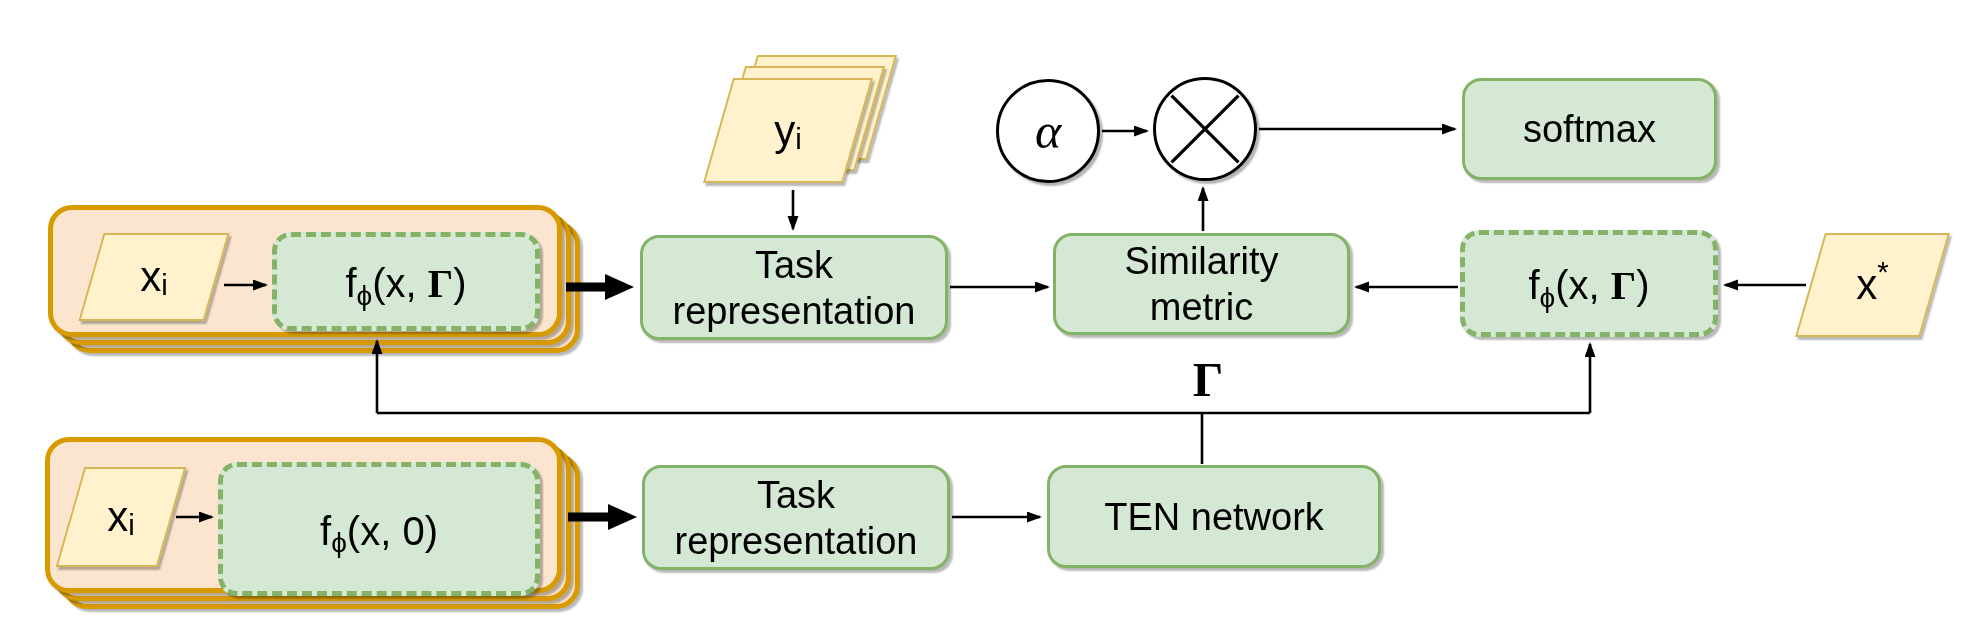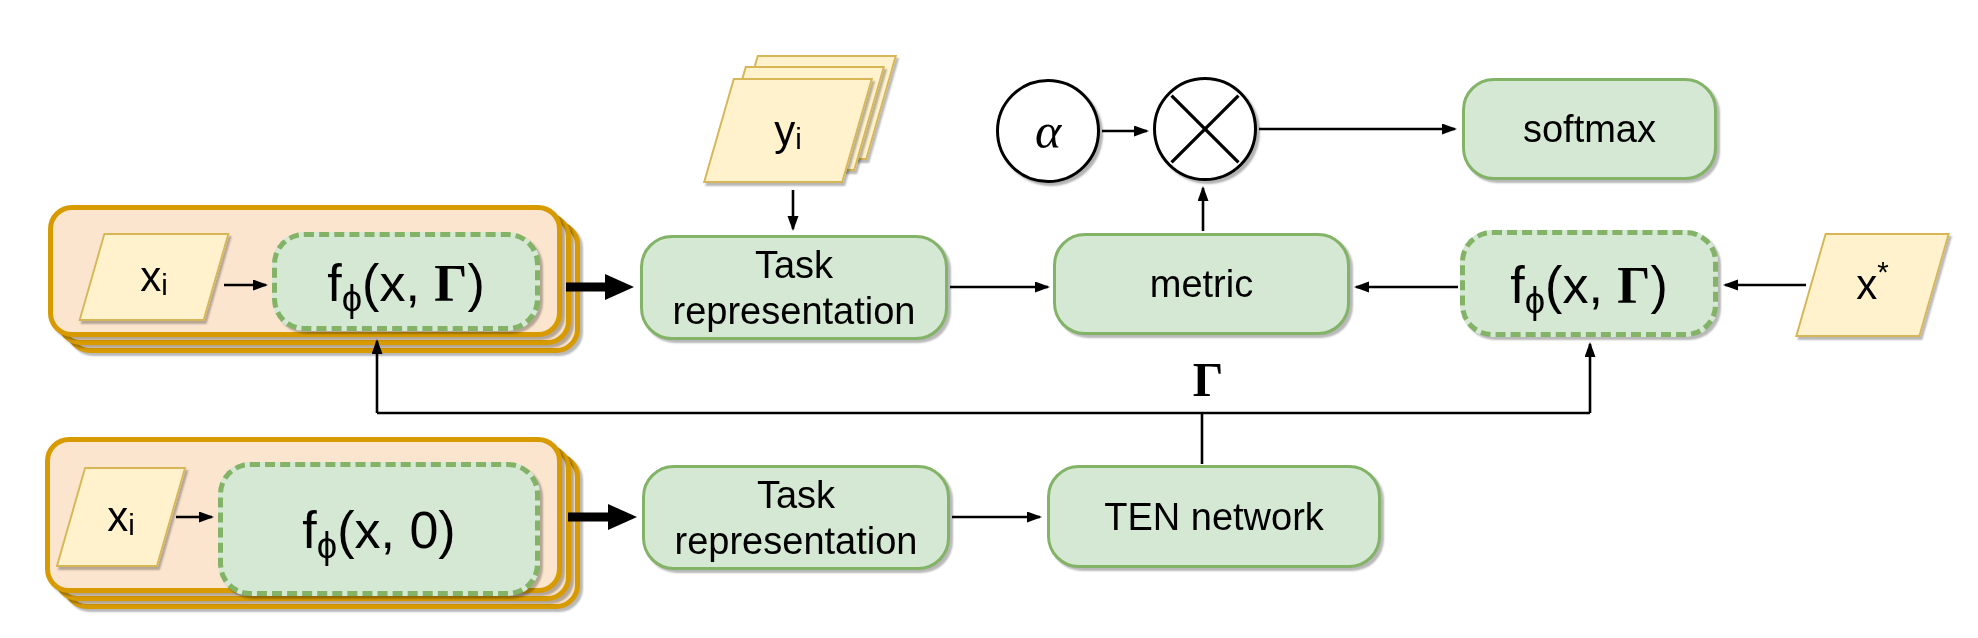--- a/index.html
+++ b/index.html
@@ -11,21 +11,21 @@
   html,body{margin:0;padding:0;background:#ffffff;}
   .canvas{
     position:relative; width:1978px; height:638px; background:#ffffff;
     font-family:"Liberation Sans", sans-serif; color:var(--node-text);
     overflow:hidden;
   }
   .node{
     position:absolute; box-sizing:border-box;
     background:var(--green-fill);
     border:3px solid var(--green-border);
-    border-radius:32px;
+    border-radius:19px;
     display:flex; flex-direction:column; align-items:center; justify-content:center;
     font-size:38px; line-height:46px; text-align:center;
     box-shadow:3px 3px 2px rgba(0,0,0,0.28);
   }
   .node.dashed{ border:5px dashed var(--green-border); }
   .container{
     position:absolute; box-sizing:border-box;
     background:var(--orange-fill);
     border:5px solid var(--orange-border);
     border-radius:24px;
@@ -38,21 +38,21 @@
     transform:skewX(-16deg);
     box-shadow:3px 3px 2px rgba(0,0,0,0.28);
   }
   .plabel{
     position:absolute; inset:0; transform:skewX(16deg);
     display:flex; align-items:center; justify-content:center;
     font-size:42px;
   }
   .sub{ font-size:0.7em; position:relative; top:0.28em; }
   .sup{ font-size:0.7em; position:relative; top:-0.45em; }
-  .formula{ font-size:52px; white-space:pre;margin-top:8px; }
+  .formula{ font-size:40px; white-space:pre;margin-top:8px; }
   .gammaf{ font-family:"Liberation Serif", serif; font-weight:bold; }
   .circle{
     position:absolute; box-sizing:border-box; background:#ffffff;
     border:3.5px solid var(--line); border-radius:50%;
     display:flex; align-items:center; justify-content:center;
     box-shadow:3px 3px 2px rgba(0,0,0,0.30);
   }
   .alpha{ font-family:"Liberation Serif", serif; font-style:italic; font-size:50px; }
   .xmark{ position:absolute; inset:0; width:100%; height:100%; }
   .xmark line{ stroke:var(--line); stroke-width:3.5; }
@@ -107,20 +107,21 @@
   <div class="node dashed" style="left:218px;top:462px;width:322px;height:134px">
     <div class="formula"><span>f</span><span class="sub">ϕ</span><span>(x, 0)</span></div>
   </div>
 
   <div class="node" style="left:640px;top:235px;width:308px;height:105px">
     <div>Task</div>
     <div>representation</div>
   </div>
 
   <div class="node" style="left:1053px;top:233px;width:297px;height:102px">
+    <div>Similarity</div>
     <div>metric</div>
   </div>
 
   <div class="node" style="left:1462px;top:78px;width:255px;height:102px">
     <div>softmax</div>
   </div>
 
   <div class="node" style="left:642px;top:465px;width:308px;height:105px">
     <div>Task</div>
     <div>representation</div>

